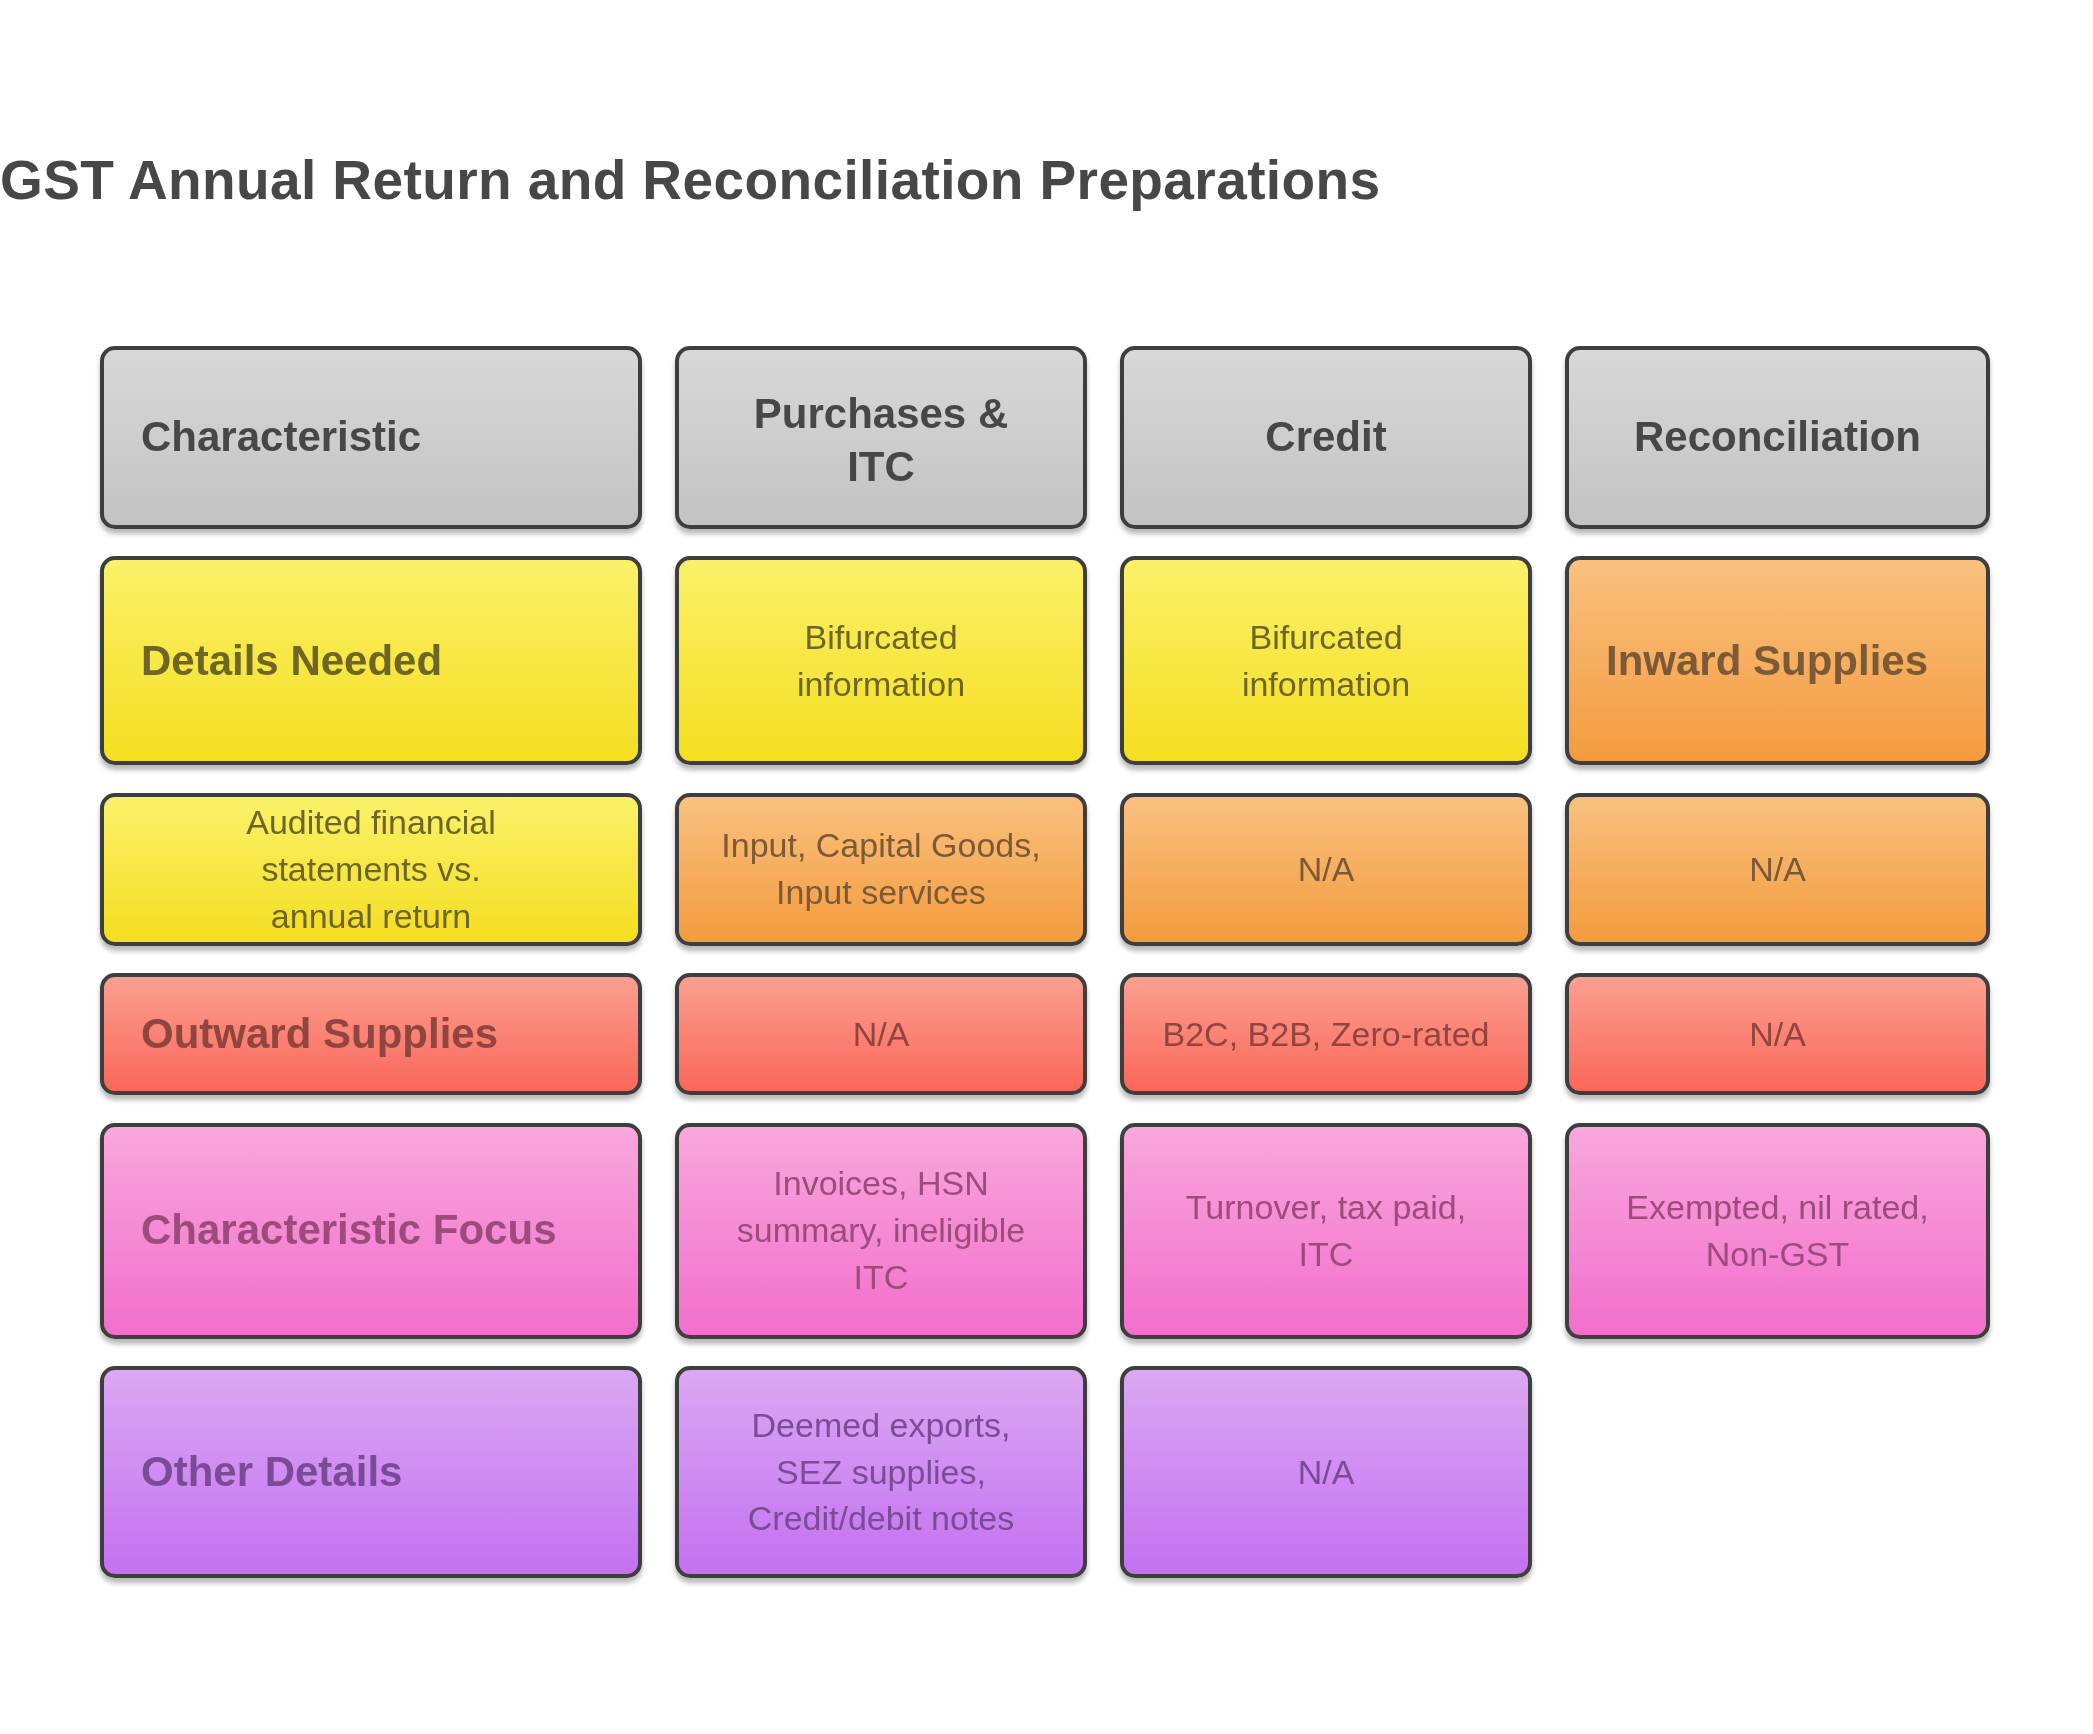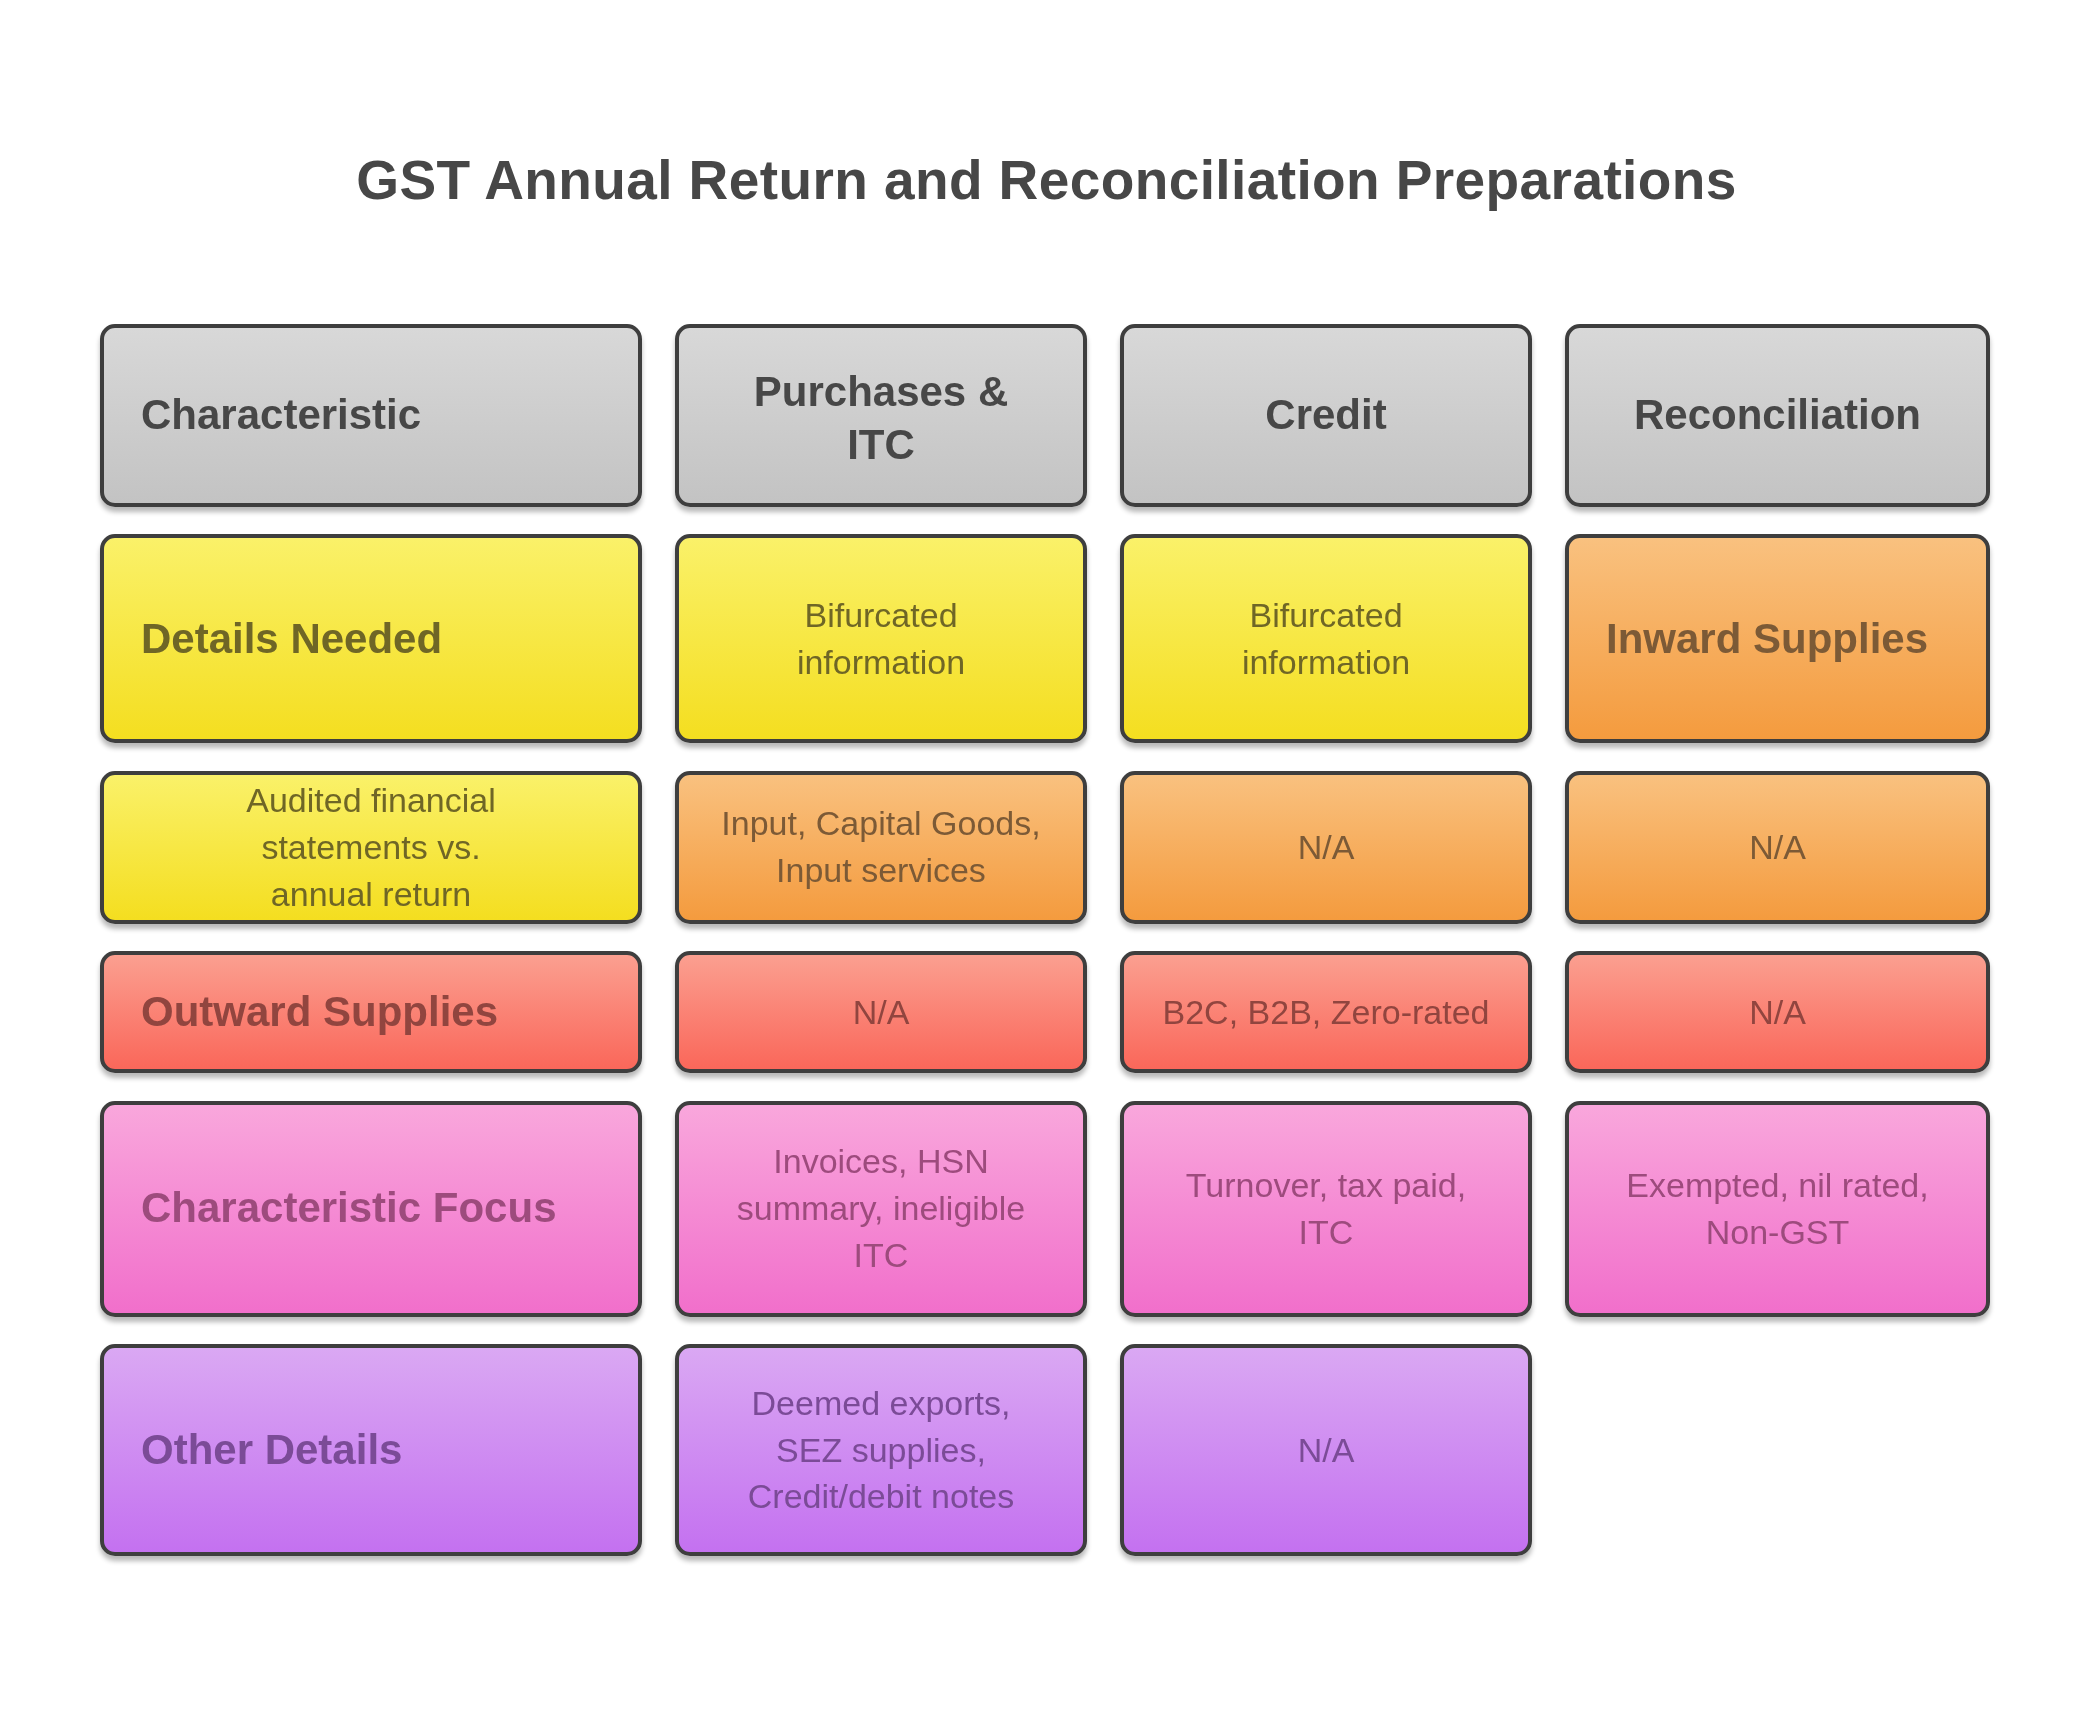--- a/index.html
+++ b/index.html
@@ -9,30 +9,30 @@
     height: 1735px;
     position: relative;
     font-family: "Liberation Sans", sans-serif;
     overflow: hidden;
   }
   .title {
     position: absolute;
     top: 148px;
     left: 0;
     width: 100%;
-    text-align: center;
+    text-align: left;
     font-size: 55px;
     font-weight: 700;
     color: #474747;
     letter-spacing: 0.4px;
   }
   .grid {
     position: absolute;
     left: 100px;
-    top: 324px;
+    top: 346px;
     display: grid;
     grid-template-columns: 542px 412px 412px 425px;
     grid-template-rows: 183px 209px 153px 122px 216px 212px;
     column-gap: 33px;
     row-gap: 27.4px;
   }
   .box {
     border: 4.2px solid #3E3E3E;
     border-radius: 15px;
     box-shadow: 0 5px 5px rgba(0,0,0,0.28);

